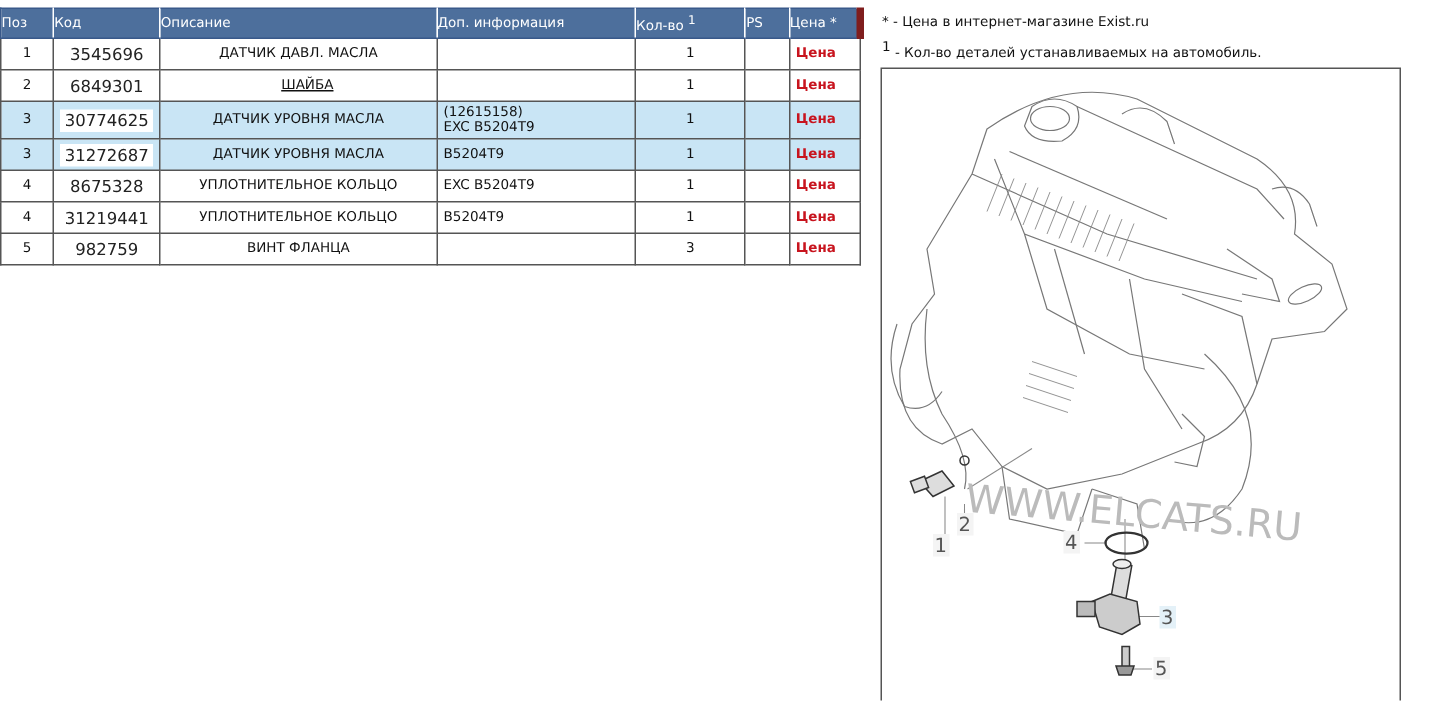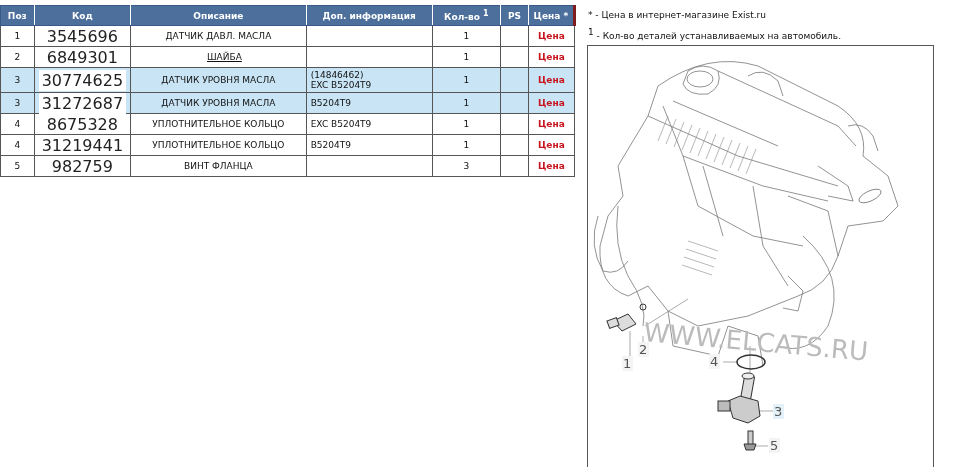--- a/index.html
+++ b/index.html
@@ -1,30 +1,30 @@
 <!DOCTYPE html>
 <html><head>
 <meta charset="utf-8">
 <style>
   html, body { margin:0; padding:0; background:#ffffff; }
   body { width:960px; height:467px; position:relative; overflow:hidden; font-family:"DejaVu Sans", sans-serif; }
   #parts-table { position:absolute; left:0; top:5px; width:576px; border-collapse:collapse; font-size:9px; color:#111; }
-  #parts-table th { background:#4d6f9c; color:#fff; font-weight:bold; height:19px; border:1px solid #39598a; border-right:1px solid #fff; text-align:center; font-size:9px; padding:0; }
-  #parts-table th:last-child { border-right:3px solid #7f1d1d; }
+  #parts-table th { background:#4d6f9c; color:#fff; font-weight:normal; height:19px; border:1px solid #39598a; border-right:1px solid #fff; text-align:left; font-size:9px; padding:0; }
+  #parts-table th:last-child { border-right:5px solid #7f1d1d; }
   #parts-table td { border:1px solid #555; height:20px; padding:0 4px; vertical-align:middle; }
   #parts-table tr.tall td { height:24px; }
   #parts-table tr.hl td { background:#c9e5f5; }
   td.c-pos { text-align:center; width:27px; }
-  td.c-code { text-align:center; width:51px; font-size:16px; color:#222; }
+  td.c-code { text-align:center; width:51px; font-size:11px; color:#222; }
   tr.hl td.c-code span { background:#fff; padding:1px 3px;margin-top:20px; }
   td.c-desc { width:180px;text-align:center; }
   td.c-info { width:127px; line-height:10px; }
   td.c-qty { text-align:center; width:67px; }
   td.c-ps { width:21px; }
-  td.c-price { text-align:center; color:#c8141e; font-weight:bold; width:39px; }
+  td.c-price { color:#c8141e; font-weight:bold; width:39px; }
   .desc-link { text-decoration:underline;margin-left:12px; }
   sup { font-size:8px; }
   .note { position:absolute; left:588px; font-size:9px; font-weight:normal; color:#111; }
   .note sup { font-size:9px; }
   #diagram { position:absolute; left:587px; top:45px; width:345px; height:430px; border:1px solid #555; background:#fff; overflow:hidden; }
   #diagram svg { position:absolute; left:0; top:0; }
   .callout { font-family:"DejaVu Sans", sans-serif; font-size:13px; fill:#555; }
   .watermark { font-family:"DejaVu Sans", sans-serif; font-size:26px; fill:#bbb; }
 </style>
 </head>
@@ -63,21 +63,21 @@
         </td>
       <td class="c-qty">1</td>
       <td class="c-ps"></td>
       <td class="c-price">Цена</td>
     </tr>
     <tr class="hl tall">
       <td class="c-pos">3</td>
       <td class="c-code"><span>30774625</span></td>
       <td class="c-desc">ДАТЧИК УРОВНЯ МАСЛА</td>
       <td class="c-info">
-        <div>(14846462)</div>
+        <div>(12615158)</div>
         <div>EXC B5204T9</div>
       </td>
       <td class="c-qty">1</td>
       <td class="c-ps"></td>
       <td class="c-price">Цена</td>
     </tr>
     <tr class="hl">
       <td class="c-pos">3</td>
       <td class="c-code"><span>31272687</span></td>
       <td class="c-desc">ДАТЧИК УРОВНЯ МАСЛА</td>

